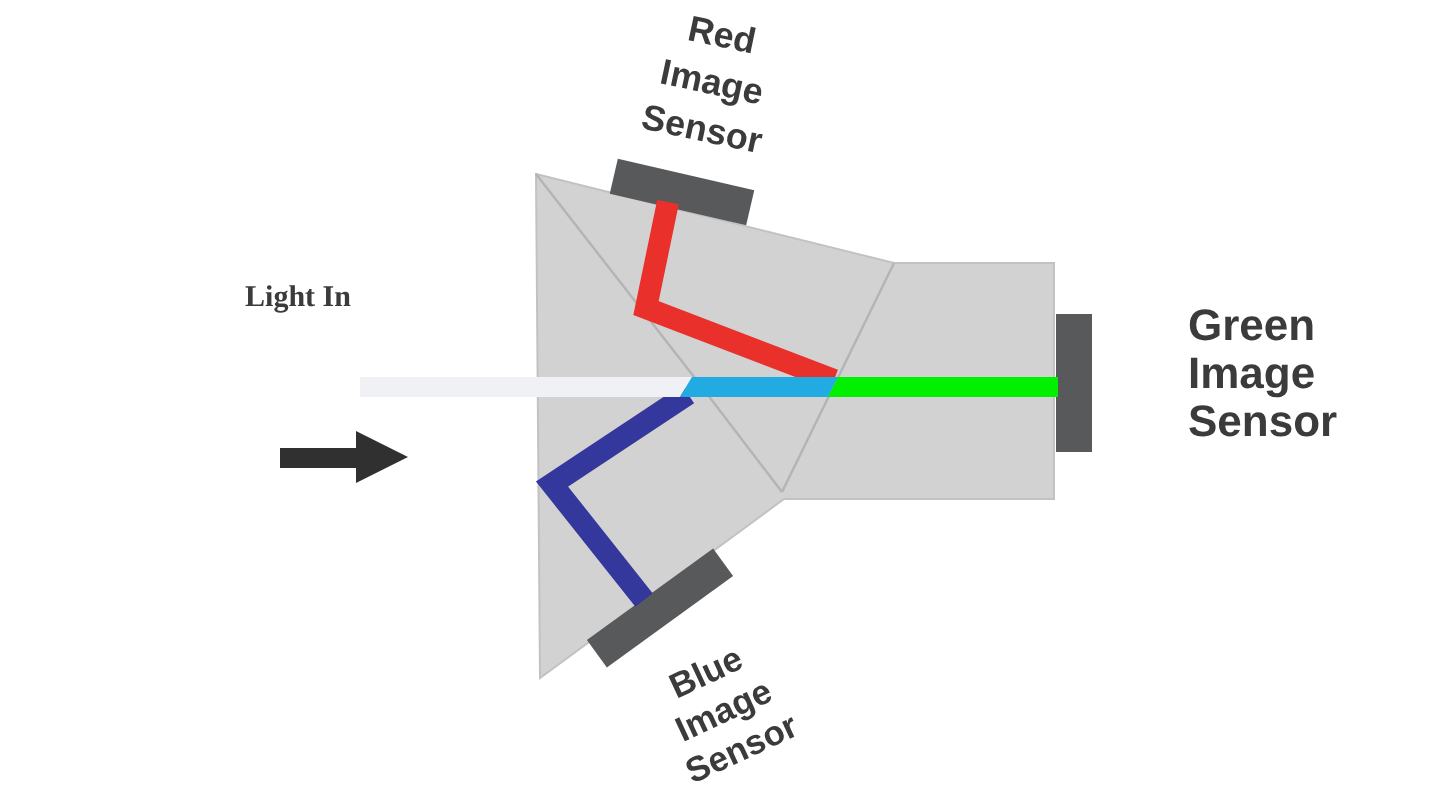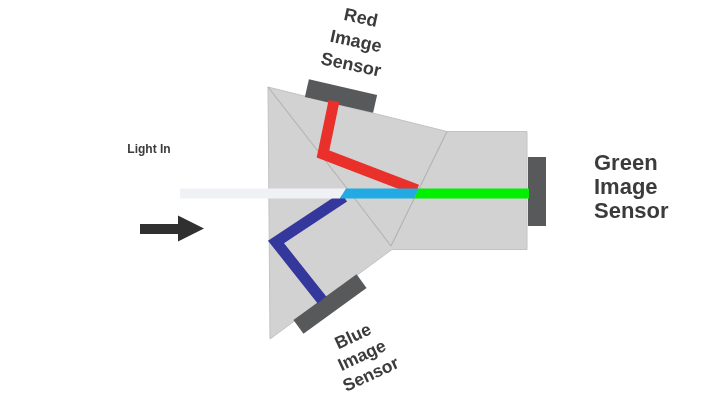--- a/index.html
+++ b/index.html
@@ -14,21 +14,21 @@
   .prism{stroke:#c2c2c2;stroke-width:1;}
   .inner-edge{stroke:#b4b4b4;stroke-width:1.2;}
   .beamline{fill:none;stroke-linejoin:miter;stroke-linecap:butt;}
   .lbl{
     position:absolute;
     font-weight:bold;
     color:#3b3b3b;
     text-align:center;
     white-space:nowrap;
   }
-  .lbl-light{left:74px;top:139px;width:150px;font-size:12px;line-height:21px;}
+  .lbl-light{left:74px;top:139px;width:150px;font-size:15px;line-height:21px;font-family:Liberation Serif, serif;}
   .lbl-red{left:296px;top:5px;width:120px;font-size:18px;line-height:24px;
     transform:rotate(12deg);transform-origin:50% 50%;}
   .lbl-green{left:594px;top:151px;width:110px;font-size:22px;line-height:24px;text-align:left;}
   .lbl-blue{left:302px;top:324px;width:120px;font-size:17.5px;line-height:21px;
     transform:rotate(-25deg);transform-origin:50% 50%;}
 </style>
 </head>
 <body>
 
 <div class="stage">

